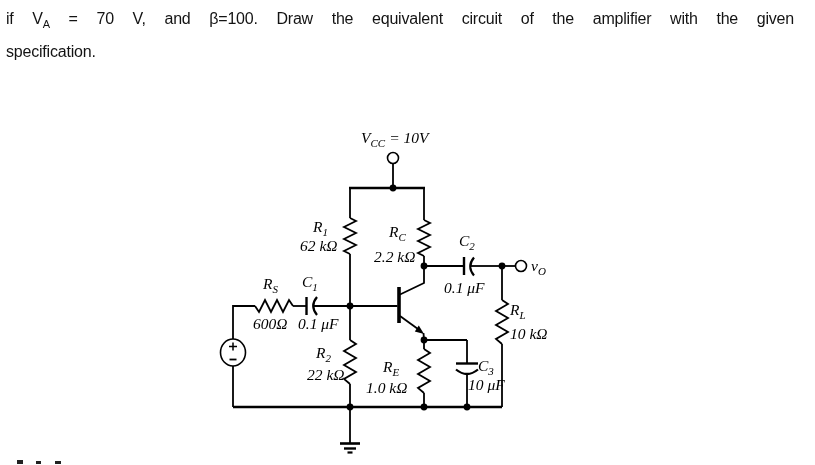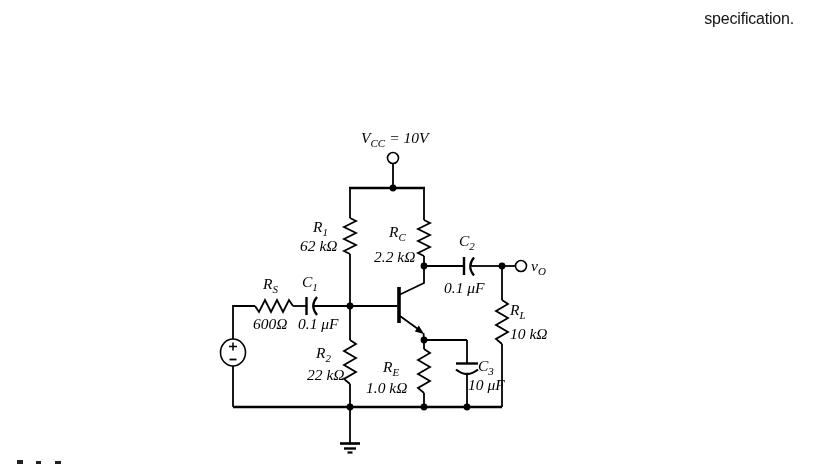--- a/index.html
+++ b/index.html
@@ -5,39 +5,40 @@
   html,body { margin:0; padding:0; }
   body {
     width:815px; height:465px; background:#ffffff; position:relative;
     font-family:"Liberation Sans", sans-serif; overflow:hidden;
   }
   .problem {
     position:absolute; left:6px; top:5px; width:788px;
     font-size:16px; line-height:28px; color:#131313; letter-spacing:-0.2px;
   }
   .jline { text-align:justify; text-align-last:justify; }
-  .lline { text-align:right; }
+  .lline { text-align:left; }
   .problem sub { font-size:11px; }
   svg.circuit { position:absolute; left:0; top:0; }
   svg.circuit text {
     font-family:"Liberation Serif", serif; font-style:italic;
     font-size:15.5px; fill:#000;
   }
   svg.circuit .sub { font-size:11px; }
   .w  { stroke:#000; stroke-width:1.8; fill:none; }
   .w2 { stroke:#000; stroke-width:2.4; fill:none; }
   .plate { stroke:#000; stroke-width:2.4; fill:none; }
   .arc { stroke:#000; stroke-width:2.2; fill:none; }
   .dot { fill:#000; }
   .term { fill:#fff; stroke:#000; stroke-width:1.6; }
 </style>
 </head>
 <body>
 
 <div class="problem">
+  <div class="jline"><span>if V</span><sub>A</sub><span> = 70 V, and β=100. Draw the equivalent circuit of the amplifier with the given</span></div>
   <div class="lline">specification.</div>
 </div>
 
 <svg class="circuit" width="815" height="465" viewBox="0 0 815 465">
 
   <g>
     <path class="w" d="M393,163.5 V188"></path>
     <path class="w2" d="M349,188 H425"></path>
     <path class="w" d="M350,188 V218"></path>
     <path class="w" d="M350,254 V306"></path>

